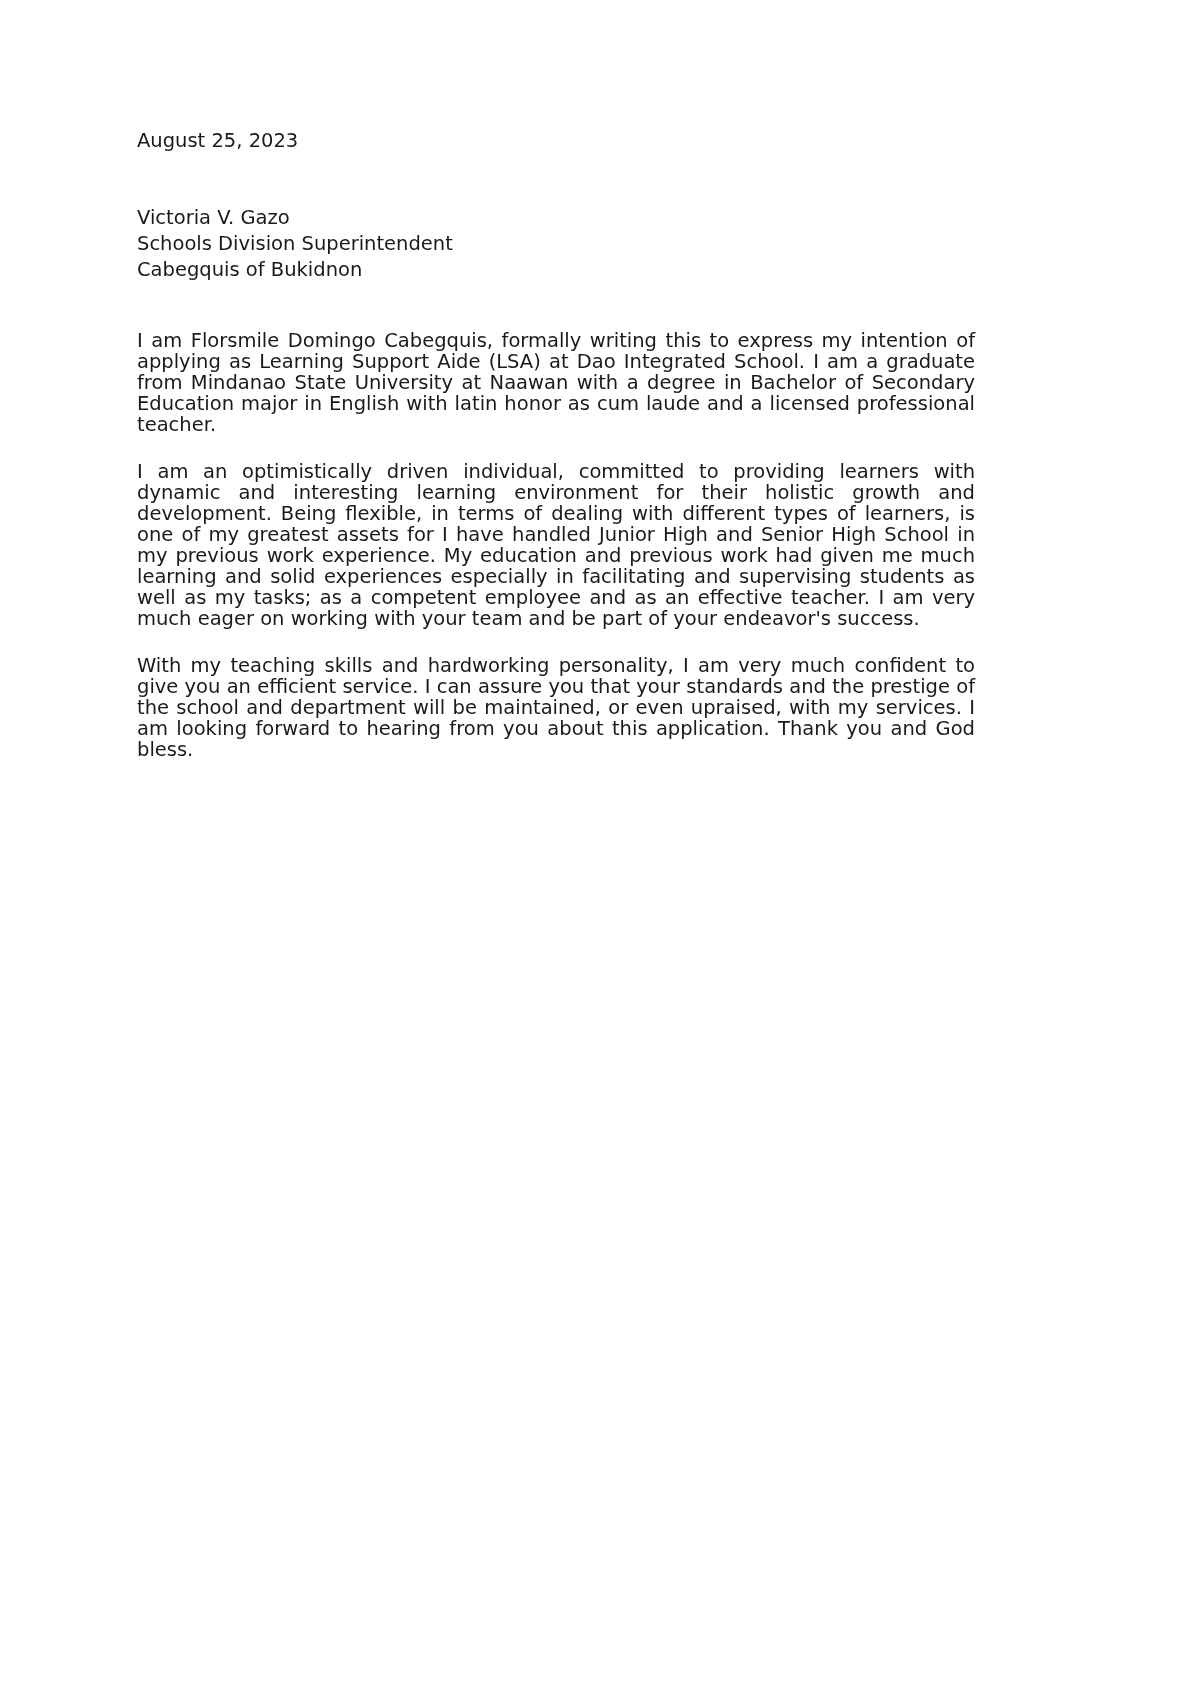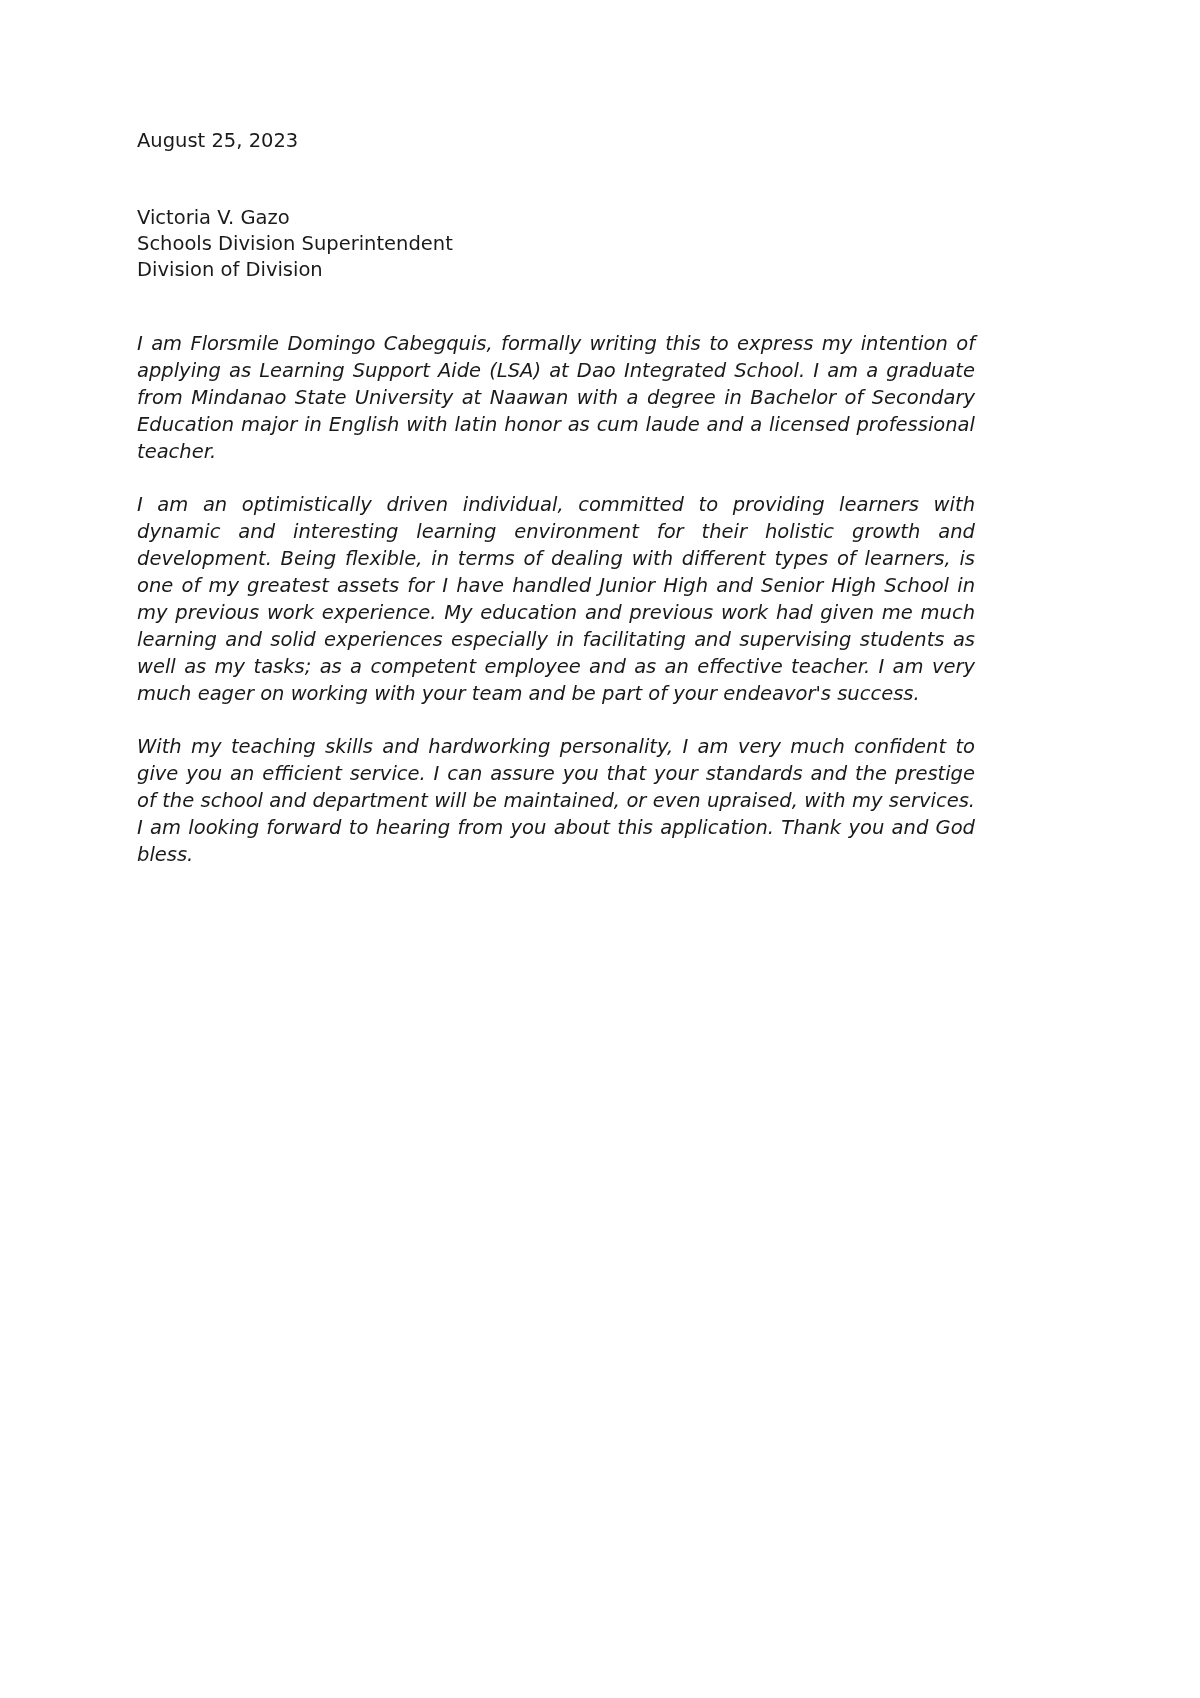--- a/index.html
+++ b/index.html
@@ -40,24 +40,23 @@
     line-height: 25.6px;
     margin: 0;
   }
   .salutation {
     font-size: 19.5px;
     line-height: 1.3;
     margin: 0 0 44px 0;
   }
   .body-par {
     font-size: 19.5px;
-    line-height: 27px;
+    line-height: 21px;
     text-align: justify;
     margin: 0 0 26px 0;
-    font-style: italic;
   }
   .body-par:last-child {
     margin-bottom: 0;
   }
   .closing {
     font-size: 19.5px;
     line-height: 1.3;
     margin: 118px 0 0 0;
   }
   .signature-name {
@@ -71,21 +70,21 @@
 <body>
 
 <div class="page">
   <div class="letter">
 
     <p class="date">August 25, 2023</p>
 
     <div class="addressee">
       <p class="line">Victoria V. Gazo</p>
       <p class="line">Schools Division Superintendent</p>
-      <p class="line">Division of Division</p>
+      <p class="line">Cabegquis of Bukidnon</p>
     </div>
 
 
     <p class="body-par">I am Florsmile Domingo Cabegquis, formally writing this to express my intention of applying as Learning Support Aide (LSA) at Dao Integrated School. I am a graduate from Mindanao State University at Naawan with a degree in Bachelor of Secondary Education major in English with latin honor as cum laude and a licensed professional teacher.</p>
     <p class="body-par">I am an optimistically driven individual, committed to providing learners with dynamic and interesting learning environment for their holistic growth and development. Being flexible, in terms of dealing with different types of learners, is one of my greatest assets for I have handled Junior High and Senior High School in my previous work experience. My education and previous work had given me much learning and solid experiences especially in facilitating and supervising students as well as my tasks; as a competent employee and as an effective teacher. I am very much eager on working with your team and be part of your endeavor's success.</p>
     <p class="body-par">With my teaching skills and hardworking personality, I am very much confident to give you an efficient service. I can assure you that your standards and the prestige of the school and department will be maintained, or even upraised, with my services. I am looking forward to hearing from you about this application. Thank you and God bless.</p>
 
 
 
   </div>

